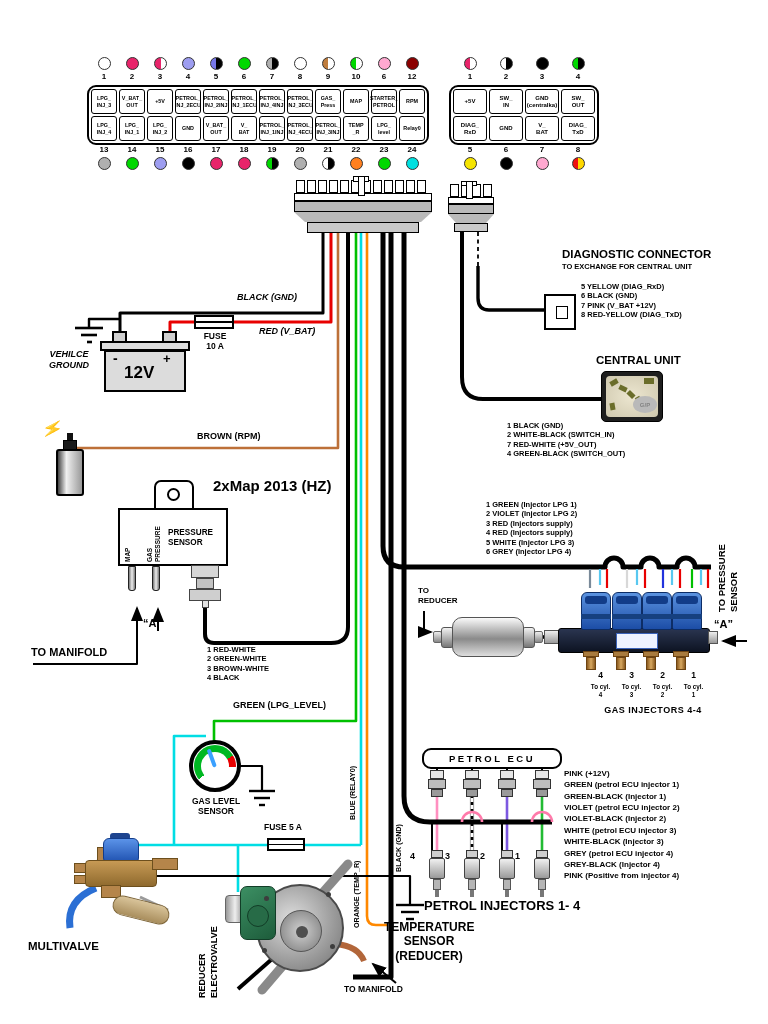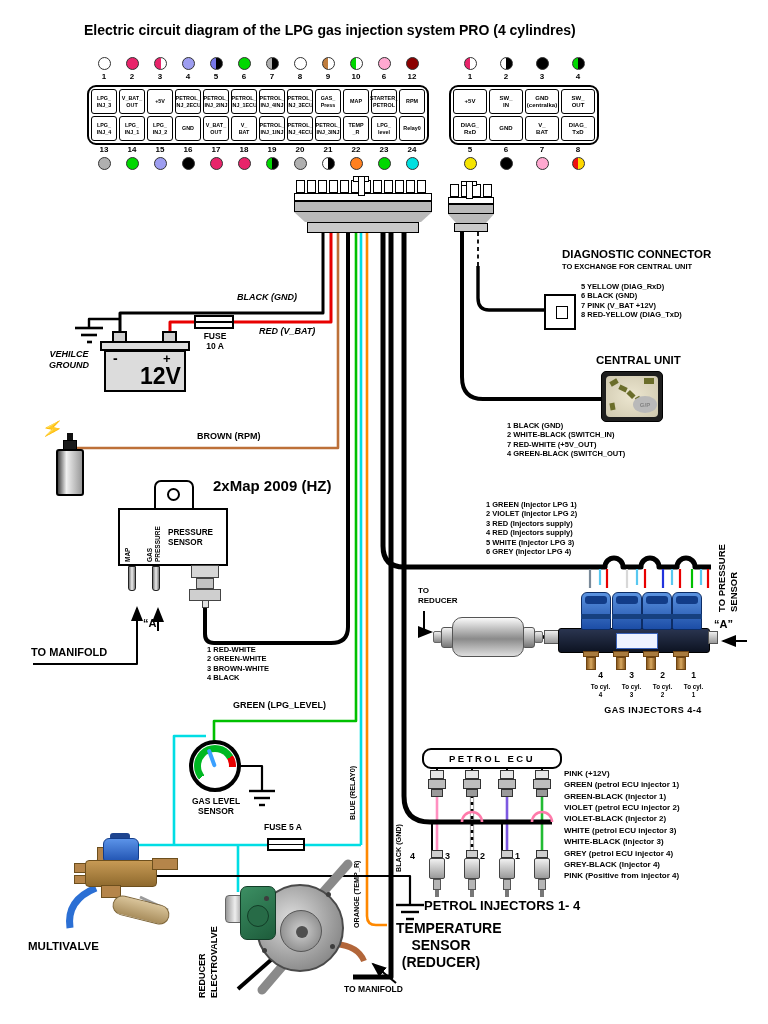--- a/index.html
+++ b/index.html
@@ -110,21 +110,20 @@
 <path d="M158,631 V609" marker-end="url(#ah)"></path>
 <path d="M747,641 H723" marker-end="url(#ah)"></path>
 <path d="M424,611 V632 H431" marker-end="url(#ah)"></path>
 <path d="M474,637 H494" marker-end="url(#ah)"></path>
 <path d="M530,637 H546" marker-end="url(#ah)"></path>
 <path d="M396,983 L373,964" marker-end="url(#ah)"></path>
 </g>
 </g>
 </svg>
 
-<div class="lbl" style="left:84px;top:22px;font-size:14px">Electric circuit diagram of the LPG gas injection system PRO  (4 cylindres)</div>
 
 <div class="ov row" style="left:90px;top:57px">
       <div class="mcirc" style="background: rgb(255, 255, 255);"></div>
       <div class="mcirc" style="background: rgb(232, 36, 106);"></div>
       <div class="mcirc" style="background: linear-gradient(90deg, rgb(232, 36, 106) 50%, rgb(255, 255, 255) 50%);"></div>
       <div class="mcirc" style="background: rgb(157, 157, 240);"></div>
       <div class="mcirc" style="background: linear-gradient(90deg, rgb(120, 120, 232) 50%, rgb(0, 0, 0) 50%);"></div>
       <div class="mcirc" style="background: rgb(0, 216, 0);"></div>
       <div class="mcirc" style="background: linear-gradient(90deg, rgb(176, 176, 176) 50%, rgb(0, 0, 0) 50%);"></div>
       <div class="mcirc" style="background: rgb(255, 255, 255);"></div>
@@ -305,35 +304,35 @@
 <div class="ov" style="left:454px;top:223px;width:34px;height:9px;background:#c9c9c9;border:1.5px solid #000"></div>
 
 <div class="lbl it ctr" style="left:36px;top:349px;width:66px;font-size:9px">VEHILCE
 GROUND</div>
 <div class="ov" style="left:112px;top:331px;width:15px;height:12px;background:#cfcfcf;border:2px solid #000"></div>
 <div class="ov" style="left:162px;top:331px;width:15px;height:12px;background:#cfcfcf;border:2px solid #000"></div>
 <div class="ov" style="left:100px;top:341px;width:90px;height:10px;background:#dcdcdc;border:2px solid #000"></div>
 <div class="ov" style="left:104px;top:350px;width:82px;height:42px;background:#dcdcdc;border:2.5px solid #000"></div>
 <div class="lbl" style="left:113px;top:350px;font-size:14px">-</div>
 <div class="lbl" style="left:163px;top:351px;font-size:13px">+</div>
-<div class="lbl" style="left:140px;top:363px;font-size:23px">12V</div>
+<div class="lbl" style="left:124px;top:363px;font-size:17px">12V</div>
 
 <div class="ov" style="left:194px;top:315px;width:40px;height:14px;border:2px solid #000;background:linear-gradient(#fff 42%,#000 42%,#000 58%,#fff 58%)"></div>
 <div class="lbl ctr" style="left:196px;top:331px;width:38px;font-size:8.5px">FUSE
 10 A</div>
 <div class="lbl it" style="left:237px;top:292px;font-size:9px">BLACK (GND)</div>
 <div class="lbl it" style="left:259px;top:326px;font-size:9px">RED (V_BAT)</div>
 
 <div class="lbl" style="left:42px;top:420px;font-size:17px;transform:rotate(12deg)">⚡</div>
 <div class="ov" style="left:67px;top:433px;width:6px;height:9px;background:#111"></div>
 <div class="ov" style="left:63px;top:440px;width:14px;height:11px;background:#1a1a1a;border:1px solid #000"></div>
 <div class="ov" style="left:56px;top:449px;width:28px;height:47px;background:linear-gradient(90deg,#444,#f0f0f0 35%,#999);border:2px solid #000;border-radius:3px"></div>
 <div class="lbl" style="left:197px;top:431px;font-size:9px">BROWN (RPM)</div>
 
-<div class="lbl" style="left:213px;top:477px;font-size:15px">2xMap 2009 (HZ)</div>
+<div class="lbl" style="left:213px;top:477px;font-size:15px">2xMap 2013 (HZ)</div>
 <div class="ov" style="left:154px;top:480px;width:40px;height:30px;background:#fff;border:2px solid #000;border-radius:7px 7px 0 0"></div>
 <div class="ov" style="left:167px;top:488px;width:13px;height:13px;background:#fff;border:2px solid #000;border-radius:50%"></div>
 <div class="ov" style="left:118px;top:508px;width:110px;height:58px;background:#fff;border:2px solid #000"></div>
 <div class="lbl" style="left:168px;top:528px;font-size:8.2px">PRESSURE
 SENSOR</div>
 <div class="vlabel" style="left:124px;top:562px;width:30px;font-size:6.5px">MAP</div>
 <div class="vlabel" style="left:146px;top:562px;width:48px;font-size:6.5px">GAS
 PRESSURE</div>
 <div class="ov" style="left:128px;top:566px;width:8px;height:25px;background:linear-gradient(90deg,#777,#eee,#777);border:1.5px solid #222;border-radius:0 0 3px 3px"></div>
 <div class="ov" style="left:152px;top:566px;width:8px;height:25px;background:linear-gradient(90deg,#777,#eee,#777);border:1.5px solid #222;border-radius:0 0 3px 3px"></div>
@@ -445,21 +444,21 @@
       <div>GREY-BLACK (Injector 4)</div>
       <div>PINK (Positive from injector 4)</div>
     </div>
 <div class="ov row" style="left:395px;top:851px;z-index:3">
       <div class="pnum">4</div>
       <div class="pnum">3</div>
       <div class="pnum">2</div>
       <div class="pnum">1</div>
     </div>
 <div class="lbl" style="left:424px;top:898px;font-size:13px">PETROL INJECTORS 1- 4</div>
-<div class="lbl ctr" style="left:396px;top:920px;width:90px;font-size:14px">TEMPERATURE
+<div class="lbl ctr" style="left:384px;top:920px;width:90px;font-size:12px">TEMPERATURE
 SENSOR
 (REDUCER)</div>
 <div class="lbl" style="left:344px;top:984px;font-size:8.5px">TO MANIFOLD</div>
 
 <div class="ov" style="left:74px;top:863px;width:14px;height:10px;background:#b5854a;border:1px solid #6d4f1d"></div>
 <div class="ov" style="left:74px;top:875px;width:14px;height:9px;background:#b5854a;border:1px solid #6d4f1d"></div>
 <div class="ov" style="left:97px;top:847px;width:26px;height:15px;background:#b5854a;border:1px solid #6d4f1d"></div>
 <div class="ov" style="left:110px;top:833px;width:20px;height:7px;background:#1d448f;border-radius:3px"></div>
 <div class="ov" style="left:103px;top:838px;width:36px;height:26px;background:linear-gradient(180deg,#5b93e8,#1d4fae);border:1px solid #123c8a;border-radius:6px"></div>
 <div class="ov" style="left:85px;top:860px;width:72px;height:27px;background:linear-gradient(180deg,#c79a55,#8f6a2e);border:1px solid #6d4f1d;border-radius:4px"></div>

